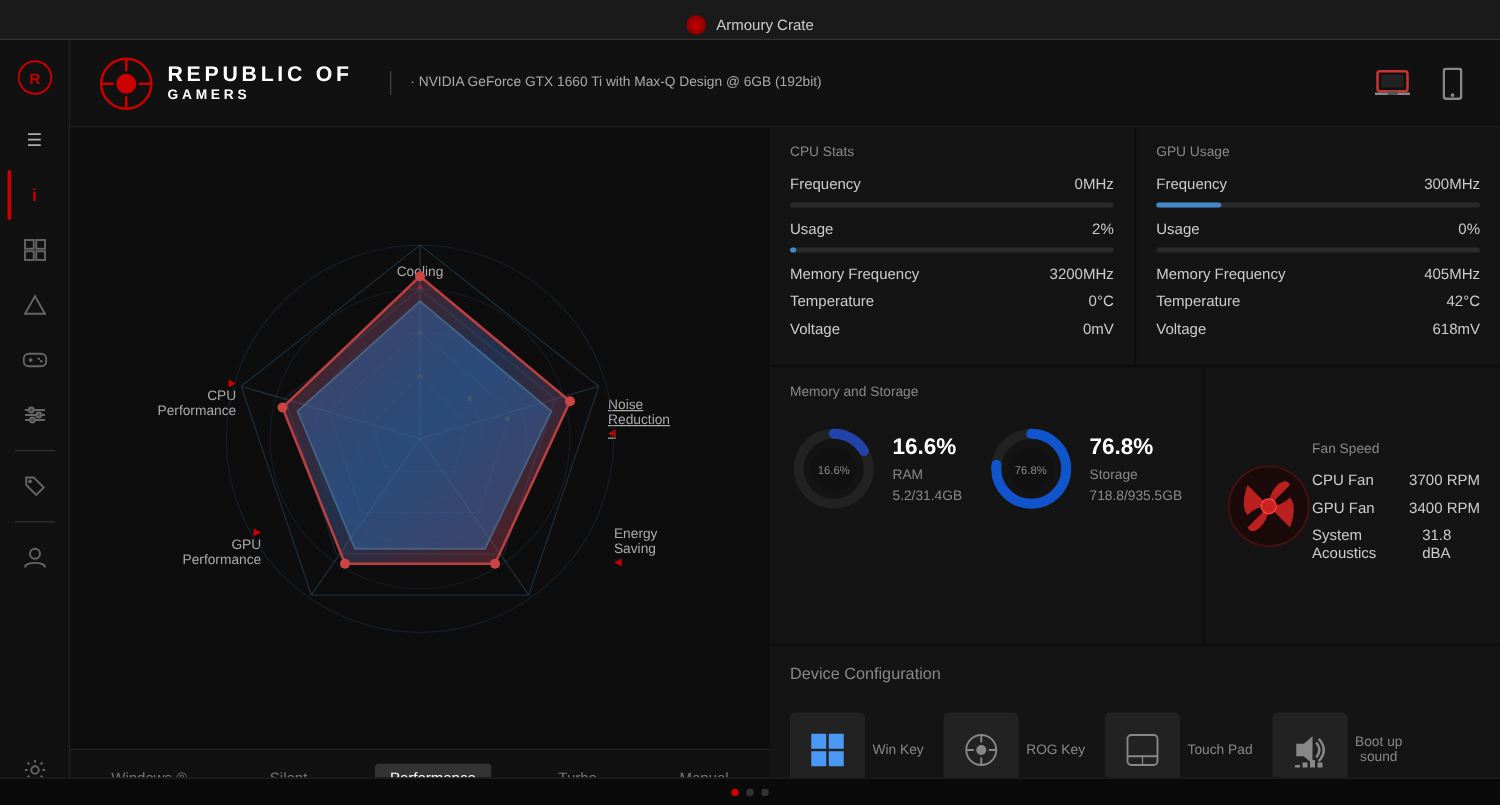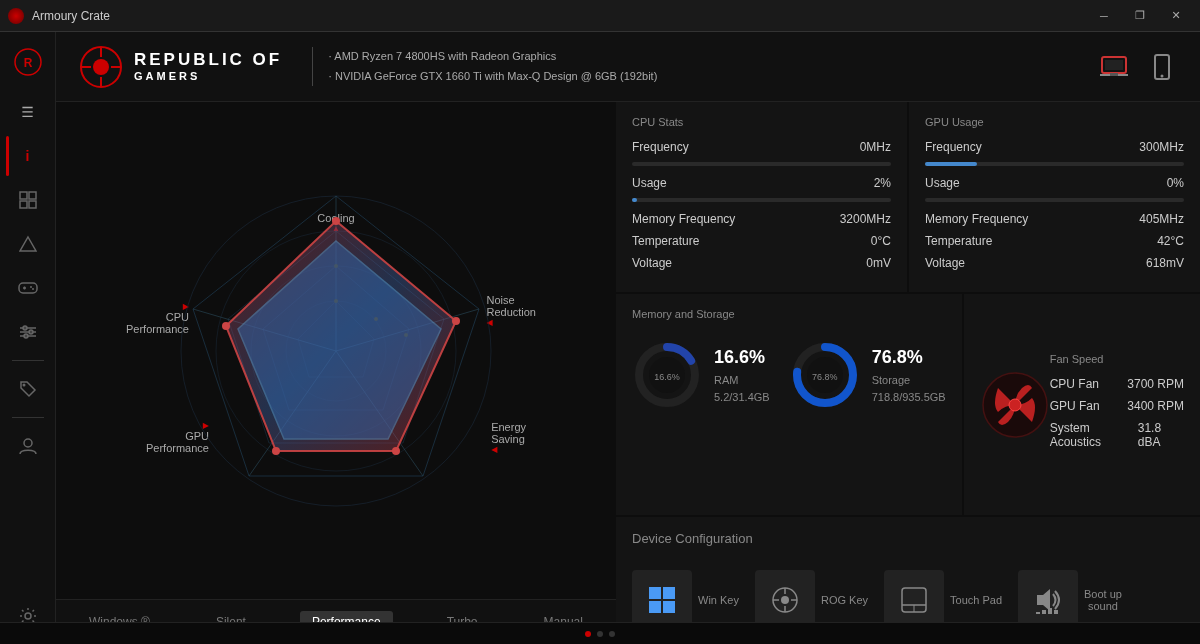--- a/index.html
+++ b/index.html
@@ -15,20 +15,21 @@
 
     
     .title-bar {
       height: 32px;
       background: #1a1a1a;
       display: flex;
       align-items: center;
       justify-content: space-between;
       padding: 12px 8px;
       border-bottom: 1px solid #333;
+      flex-direction: column;
     }
     .title-bar-left {
       display: flex;
       align-items: center;
       gap: 8px;
     }
     .title-icon {
       width: 16px;
       height: 16px;
       background: radial-gradient(circle, #cc0000, #660000);
@@ -185,21 +186,21 @@
       position: absolute;
       font-size: 11px;
       color: #aaa;
       text-align: center;
     }
     .radar-label .arrow {
       color: #cc0000;
       font-size: 8px;
     }
     .label-cooling { top: 110px; left: 50%; transform: translateX(-50%); }
-    .label-noise { top: 192px; right: 80px; text-align: left; }
+    .label-noise { top: 216px; right: 80px; text-align: left; text-decoration: underline; }
     .label-energy { bottom: 145px; right: 90px; text-align: left; }
     .label-gpu-perf { bottom: 145px; left: 90px; text-align: right; }
     .label-cpu-perf { top: 200px; left: 70px; text-align: right; }
 
     
     .mode-selector {
       height: 45px;
       background: #111;
       display: flex;
       align-items: center;
@@ -523,21 +524,20 @@
           <line x1="25" y1="35" x2="25" y2="45" stroke="#cc0000" stroke-width="2"></line>
           <line x1="5" y1="25" x2="15" y2="25" stroke="#cc0000" stroke-width="2"></line>
           <line x1="35" y1="25" x2="45" y2="25" stroke="#cc0000" stroke-width="2"></line>
         </svg>
         <div>
           <div style="font-size:17px; font-weight:bold; color:#fff; letter-spacing:3px; line-height:1.1;">REPUBLIC OF</div>
           <div style="font-size:11px; font-weight:bold; color:#fff; letter-spacing:3px;">GAMERS</div>
         </div>
       </div>
       <div class="device-info">
-        <div>· <span>AMD Ryzen 7 4800HS with Radeon Graphics</span></div>
         <div>· <span>NVIDIA GeForce GTX 1660 Ti with Max-Q Design @ 6GB (192bit)</span></div>
       </div>
       <div class="header-actions">
         <div class="header-icon-btn">
           <svg width="28" height="24" viewBox="0 0 28 24">
             <rect x="2" y="2" width="24" height="16" rx="2" fill="none" stroke="#cc3333" stroke-width="2"></rect>
             <rect x="5" y="5" width="18" height="10" fill="#222"></rect>
             <line x1="0" y1="20" x2="28" y2="20" stroke="#888" stroke-width="2"></line>
             <rect x="10" y="18" width="8" height="3" fill="#555"></rect>
           </svg>

